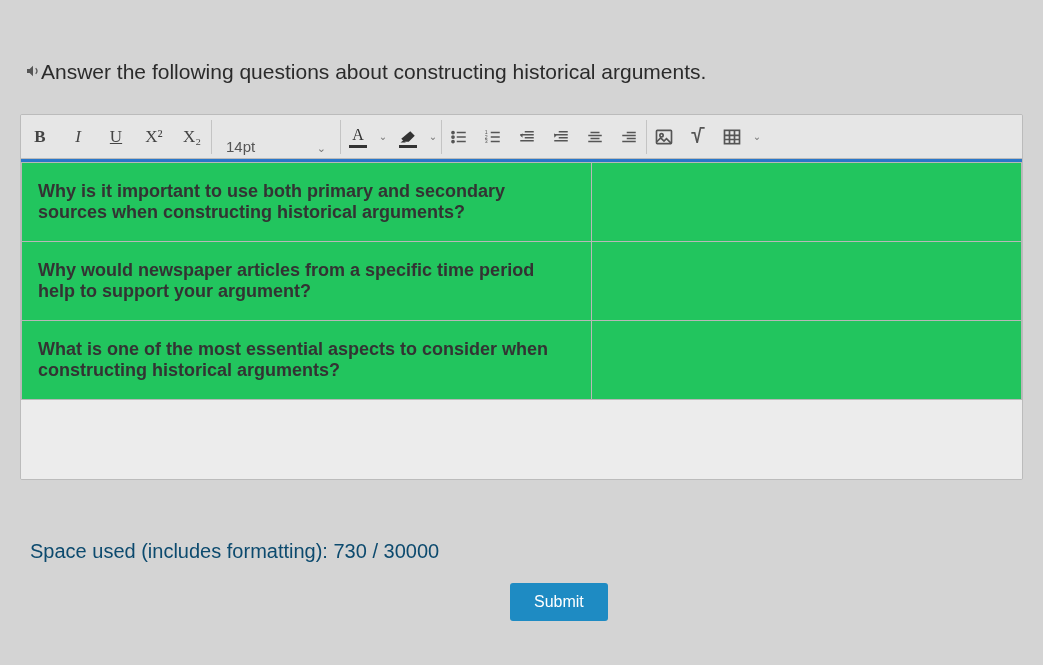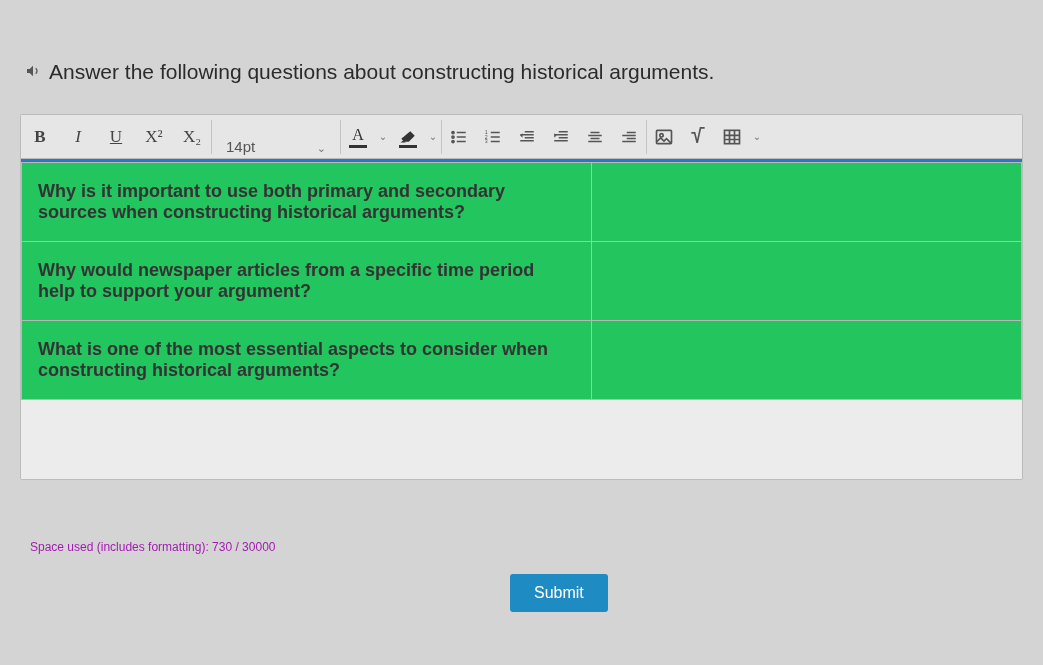--- a/index.html
+++ b/index.html
@@ -12,21 +12,20 @@
       color: #333;
     }
     .page {
       background: #d4d4d4;
       min-height: 665px;
       padding: 60px 20px 10px 20px;
     }
     .prompt-row {
       display: flex;
       align-items: center;
-      gap: 8px;
       margin-bottom: 30px;
       padding-left: 5px;
     }
     .speaker-icon {
       color: #555;
       font-size: 16px;
       line-height: 1;
     }
     .prompt-text {
       font-size: 21px;
@@ -107,22 +106,22 @@
       vertical-align: top;
       font-size: 18px;
       color: #333;
       font-weight: 600;
     }
     table.qtable td.qcell { width: 57%; }
     table.qtable td.acell { width: 43%; font-weight: 400; }
     .space-used {
       margin-top: 60px;
       padding-left: 10px;
-      font-size: 12px;
-      color: #a21caf;
+      font-size: 20px;
+      color: #0c4a6e;
     }
     .submit-btn {
       display: inline-block;
       margin-top: 20px;
       margin-left: 490px;
       background: #1e8bc3;
       color: #ffffff;
       font-size: 16px;
       padding: 10px 24px;
       border-radius: 3px;

